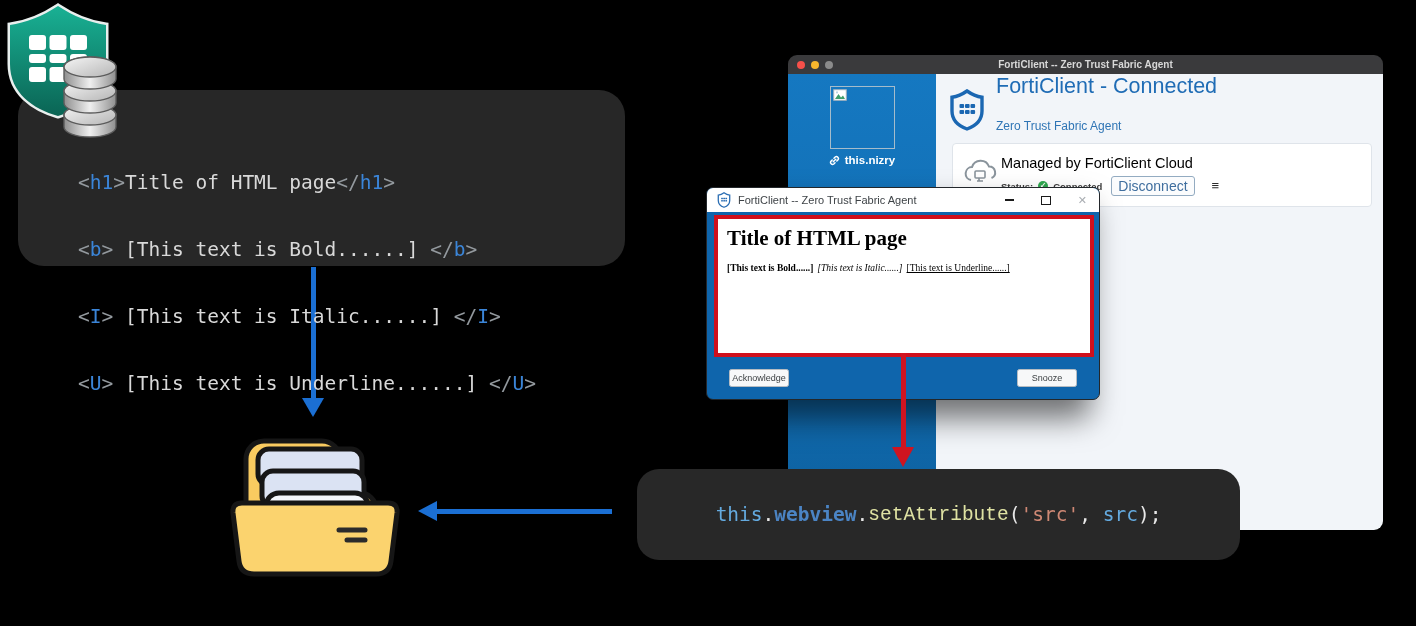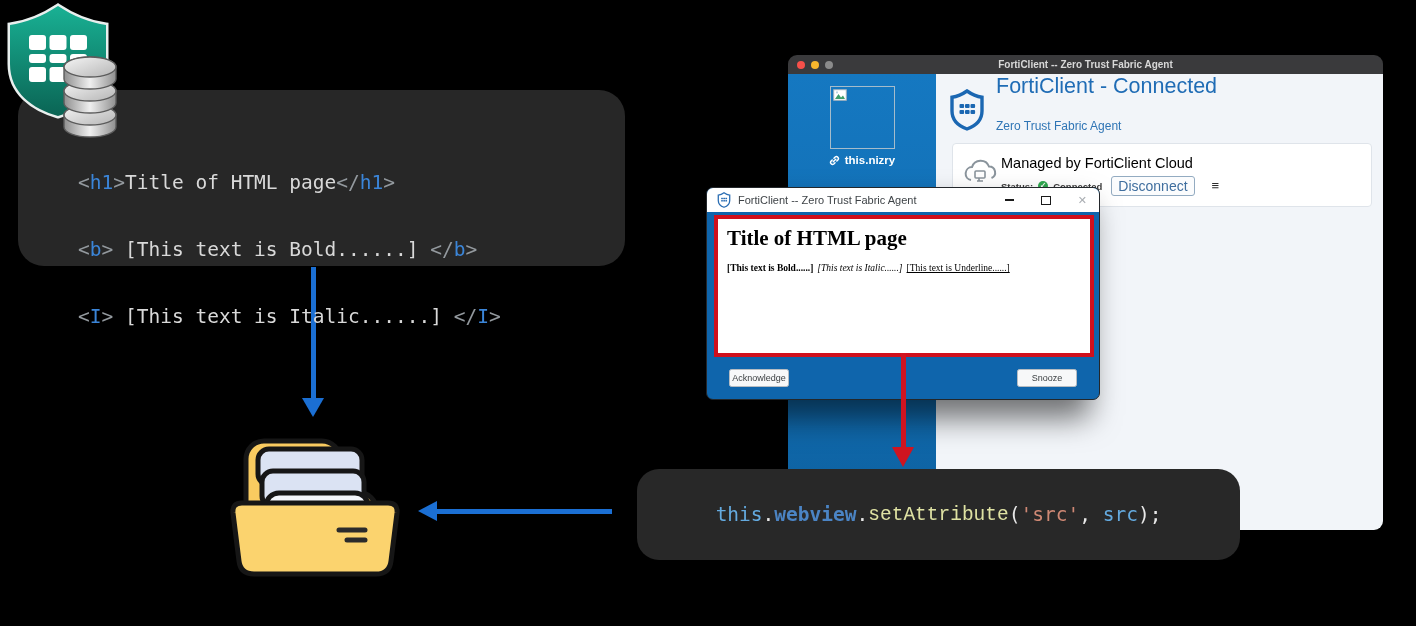--- a/index.html
+++ b/index.html
@@ -100,20 +100,21 @@
 </style>
 </head>
 <body>
 
 <div class="stage">
 
   <div id="code1" class="abs">
     <div><span class="tok-p">&lt;</span><span class="tok-tag">h1</span><span class="tok-p">&gt;</span><span>Title of HTML page</span><span class="tok-p">&lt;/</span><span class="tok-tag">h1</span><span class="tok-p">&gt;</span></div>
     <div><span class="tok-p">&lt;</span><span class="tok-tag">b</span><span class="tok-p">&gt; </span><span>[This text is Bold......] </span><span class="tok-p">&lt;/</span><span class="tok-tag">b</span><span class="tok-p">&gt;</span></div>
     <div><span class="tok-p">&lt;</span><span class="tok-tag">I</span><span class="tok-p">&gt; </span><span>[This text is Italic......] </span><span class="tok-p">&lt;/</span><span class="tok-tag">I</span><span class="tok-p">&gt;</span></div>
+    <div><span class="tok-p">&lt;</span><span class="tok-tag">U</span><span class="tok-p">&gt; </span><span>[This text is Underline......] </span><span class="tok-p">&lt;/</span><span class="tok-tag">U</span><span class="tok-p">&gt;</span></div>
   </div>
 
   <svg id="fortinet-logo" class="abs" width="113" height="119" viewBox="0 0 113 119">
     <defs>
       <linearGradient id="gshield" x1="0" y1="0" x2="0" y2="1">
         <stop offset="0" stop-color="#19b194"></stop>
           <stop offset="1" stop-color="#0a6454"></stop>
       </linearGradient>
     </defs>
     <path d="M56 4 C41 14 23 21 8 23 L8 62 C8 91 31 107 56 114 C81 107 104 91 104 62 L104 23 C89 21 71 14 56 4 Z" fill="url(#gshield)" stroke="#e9efee" stroke-width="5" paint-order="stroke"></path>

